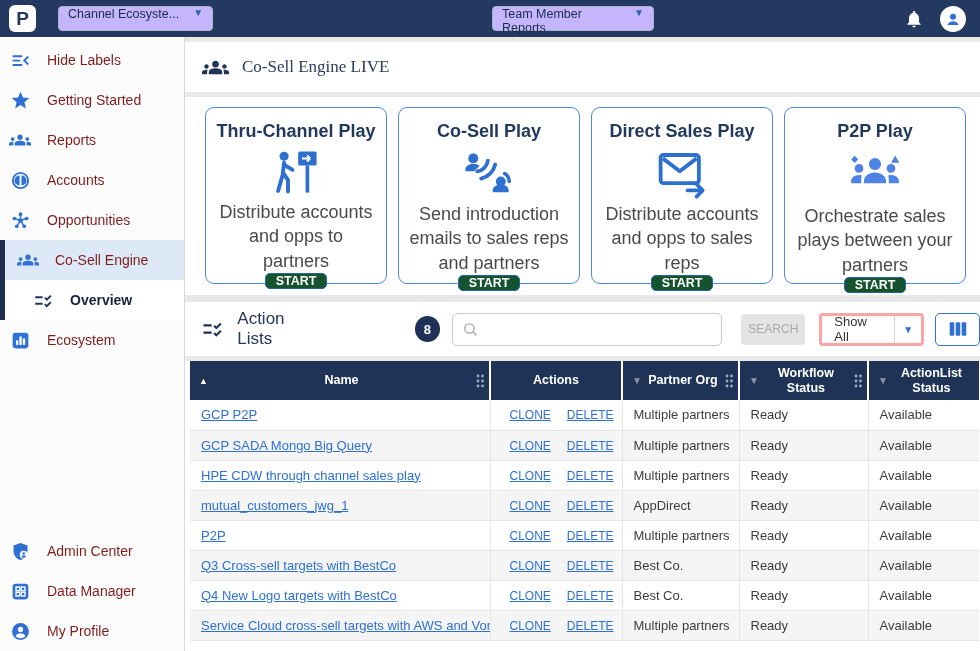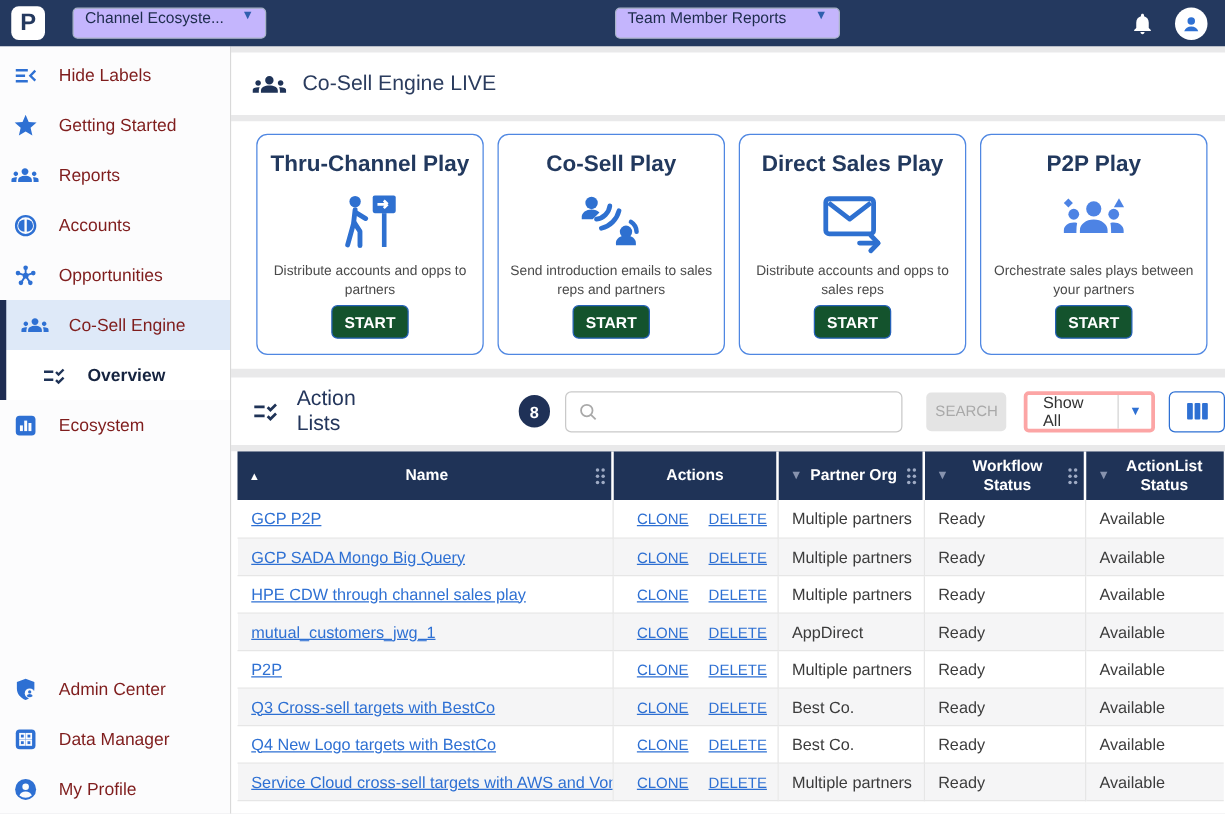--- a/index.html
+++ b/index.html
@@ -8,21 +8,21 @@
 
   
   .topbar { height:37px; background:#24395f; display:flex; align-items:center; position:relative; }
   .logo { width:27px; height:27px; margin-left:9px; background:#fff; border-radius:6px;
     display:flex; align-items:center; justify-content:center;
     color:#24395f; font-weight:bold; font-size:19px; cursor:pointer; }
   .tb-select { height:25px; background:#c4b5fd; border:1px solid #a9b4c9; border-radius:4px;
     display:flex; align-items:flex-start; padding:0 9px; margin-left:22px; cursor:pointer; }
   .tb-select .lbl { font-size:12.5px; color:#1d2c4c; font-weight:500; }
   .tb-select .caret { margin-left:14px; font-size:10px; color:#2f5fae; }
-  .tb-select.center { position:absolute; left:470px; width:180px; justify-content:space-between; }
+  .tb-select.center { position:absolute; left:470px; width:162px; justify-content:space-between; }
   .tb-right { position:absolute; right:14px; display:flex; align-items:center; gap:16px; }
   .bell { width:20px; height:20px; cursor:pointer; }
   .avatar { width:26px; height:26px; border-radius:50%; background:#fff; cursor:pointer;
     display:flex; align-items:center; justify-content:center; }
 
   
   .body-row { display:flex; height:614px; }
 
   
   .sidebar { width:185px; background:#fcfcfd; border-right:1px solid #d9d9d9;
@@ -32,29 +32,29 @@
   .side-item .ic { width:22px; height:22px; flex:0 0 22px; display:flex; align-items:center; justify-content:center; }
   .side-item .txt { margin-left:16px; font-size:14px; color:#7f1d1d; font-weight:500; }
   .side-item.active { background:#dee9f8; border-left:5px solid #1e2d52; padding-left:12px; }
   .side-item.sub { background:#fff; border-left:5px solid #1e2d52; padding-left:27px; }
   .side-item.sub .txt { color:#15233f; font-weight:bold; }
   .side-spacer { flex:1; }
 
   
   .main { flex:1; display:flex; flex-direction:column; padding-top:5px; background:#e9e9ea; min-width:0; }
   .panel { background:#fff; }
-  .header-panel { height:50px; margin-bottom:5px; display:flex; align-items:center; padding-left:17px; }
+  .header-panel { height:50px; margin-bottom:5px; display:flex; align-items:center; padding-left:17px;font-family:Liberation Serif, serif; }
   .header-panel .ttl { margin-left:13px; font-size:17px; color:#2b3c5e; }
 
   .cards-panel { height:198px; margin-bottom:7px; padding:10px 0 0 20px; display:flex; gap:11px; }
   .card { width:182px; height:177px; border:1.5px solid #4f87e2; border-radius:9px; background:#fff;
     display:flex; flex-direction:column; align-items:center; padding:13px 8px 12px; }
   .card h3 { font-size:18px; color:#22395e; font-weight:bold; }
   .card .cicon { height:62px; display:flex; align-items:center; justify-content:center; margin:4px 0 2px; }
-  .card .desc { font-size:11px; color:#4a4a4a; text-align:center; line-height:1.35; }
+  .card .desc { font-size:18px; color:#4a4a4a; text-align:center; line-height:1.35; }
   .card .start { margin-top:auto; width:62px; height:27px; background:#14532d; border:1px solid #2561b8;
     border-radius:5px; color:#fff; font-size:12.5px; font-weight:bold; cursor:pointer;
     font-family:"Liberation Sans", sans-serif; }
 
   .toolbar-panel { height:54px; margin-bottom:5px; display:flex; align-items:center; padding-left:16px; }
   .al-title { margin-left:13px; font-size:17px; color:#24365c; }
   .al-badge { margin-left:93px; width:26px; height:26px; border-radius:50%; background:#1f3157;
     color:#fff; font-size:13px; font-weight:bold; display:flex; align-items:center; justify-content:center; }
   .search-box { margin-left:12px; width:278px; height:33px; border:1px solid #c9c9c9; border-radius:5px;
     display:flex; align-items:center; padding-left:9px; background:#fff; }

